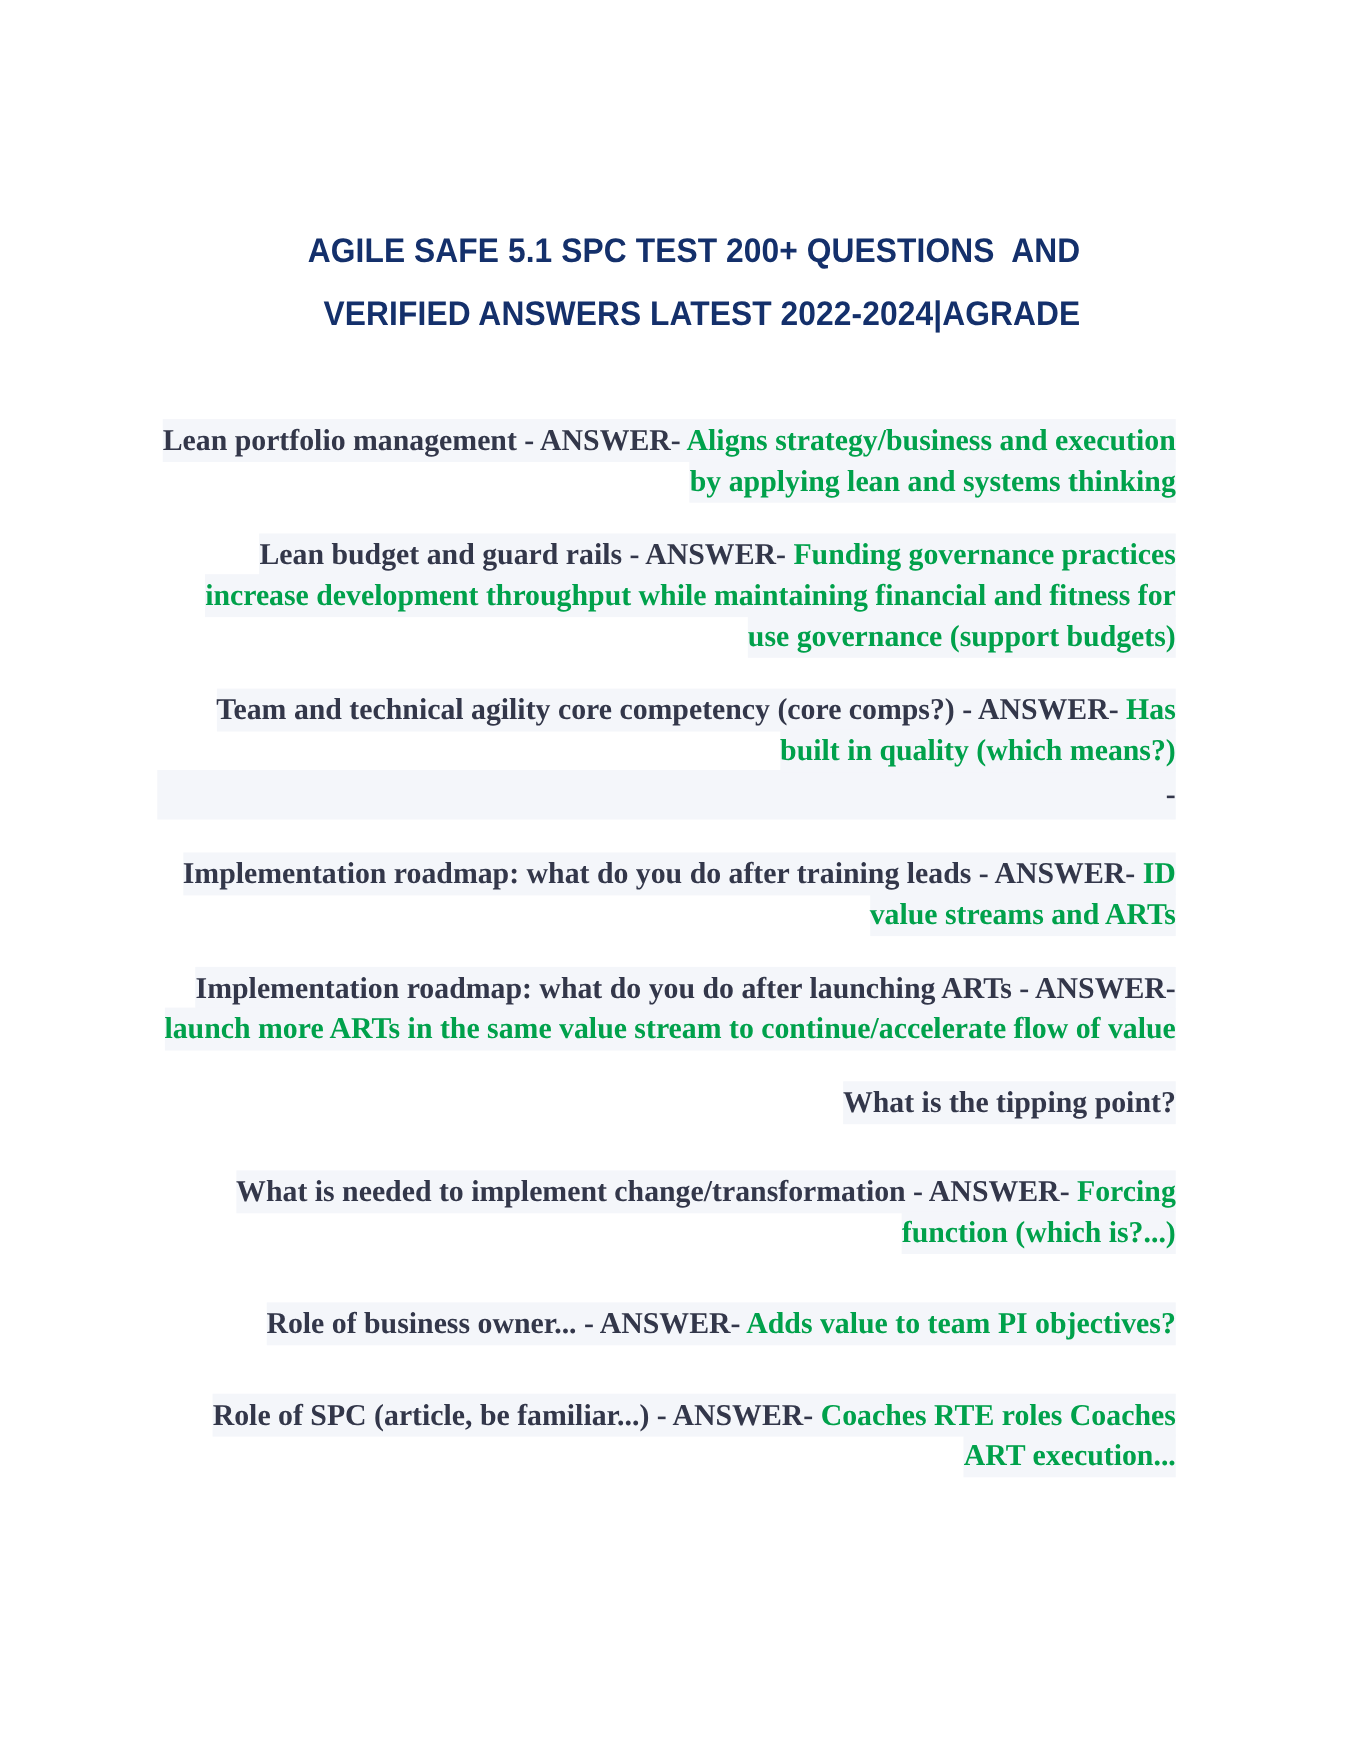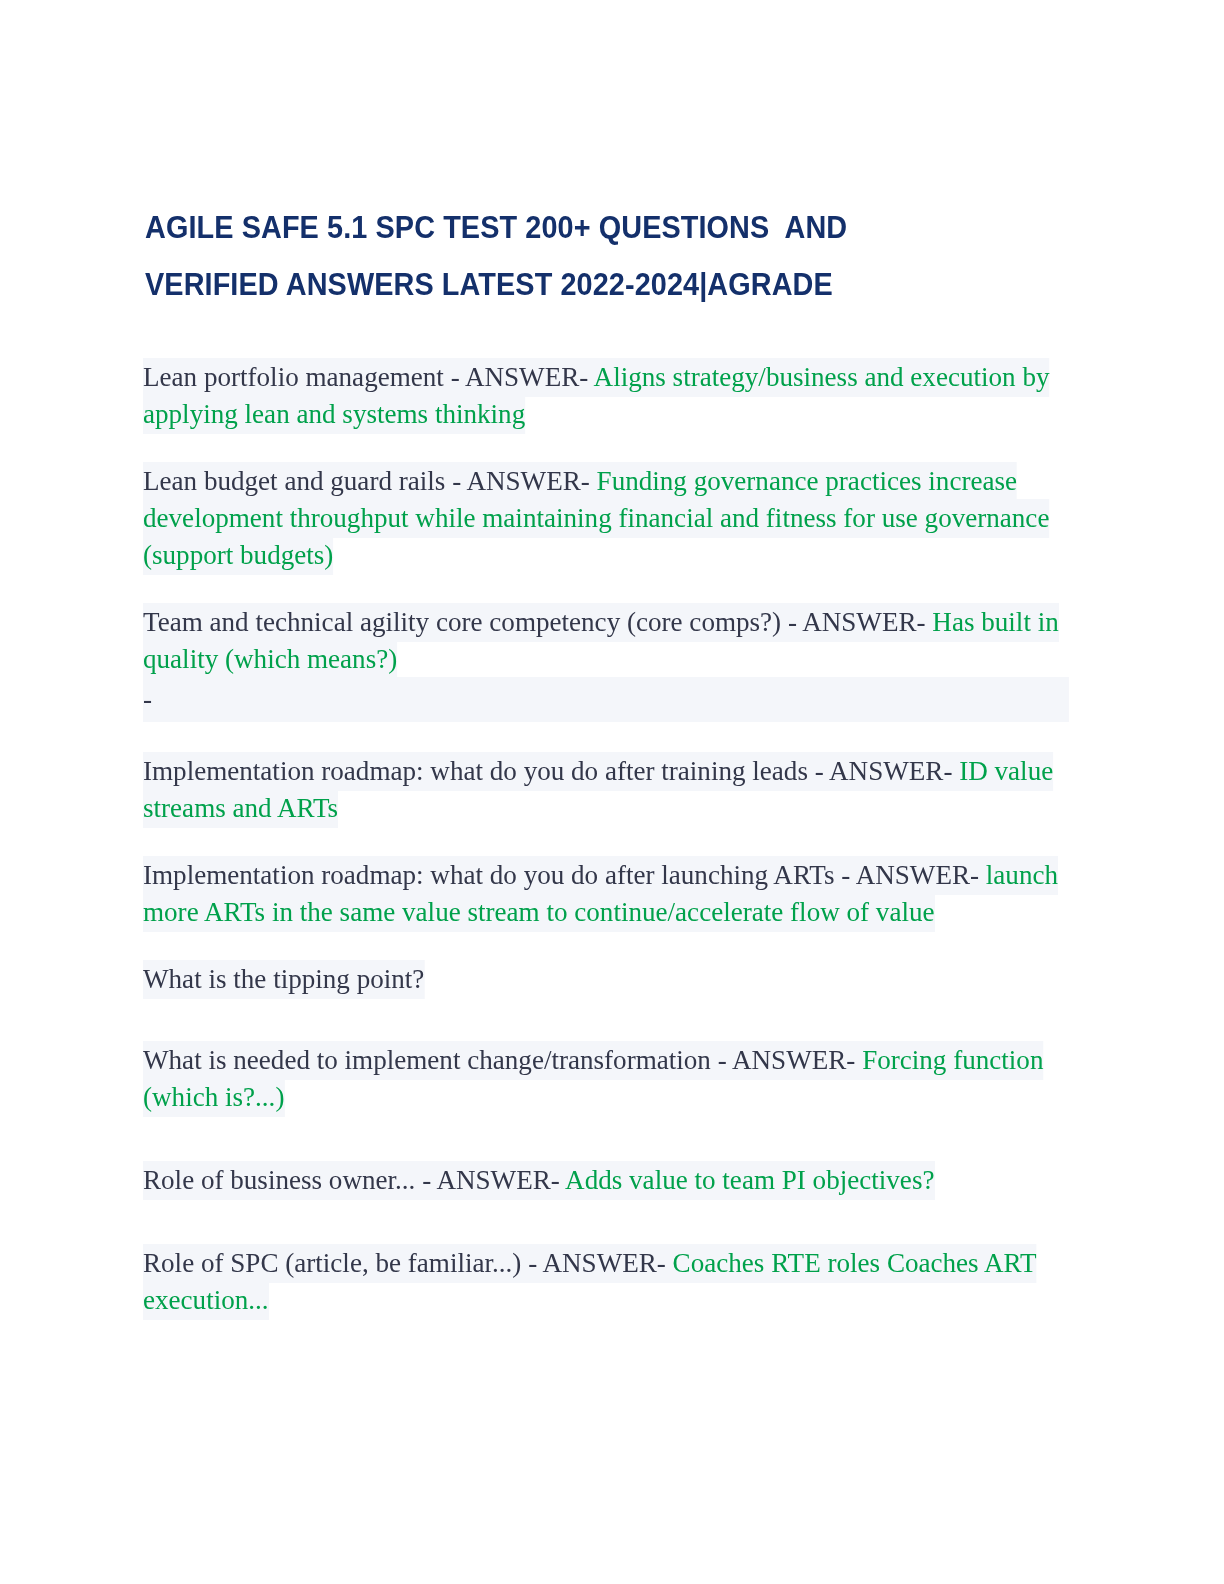--- a/index.html
+++ b/index.html
@@ -8,20 +8,21 @@
     background: #ffffff;
   }
 
   .page {
     position: relative;
     width: 1224px;
     height: 1584px;
     background: #ffffff;
     overflow: hidden;
     font-family: "Liberation Serif", "DejaVu Serif", serif;
+    text-align: right;
   }
 
   
   .doc-title {
     position: absolute;
     left: 145px;
     top: 178px;
     width: 900px;
     color: #14306b;
     font-family: "Liberation Sans", "DejaVu Sans", sans-serif;
@@ -31,22 +32,23 @@
     letter-spacing: 0.1px;
     transform: scaleX(0.93);
     transform-origin: left top;
     white-space: pre-wrap;
   }
 
   
   .body-block {
     position: absolute;
     left: 143px;
-    top: 358px;
+    top: 381px;
     width: 940px;
+    font-weight: bold;
   }
 
   .qa {
     margin: 0 0 30px 0;
     font-size: 27.5px;
     line-height: 37px;
     color: #33374a;
     transform: scaleX(0.985);
     transform-origin: left top;
   }

